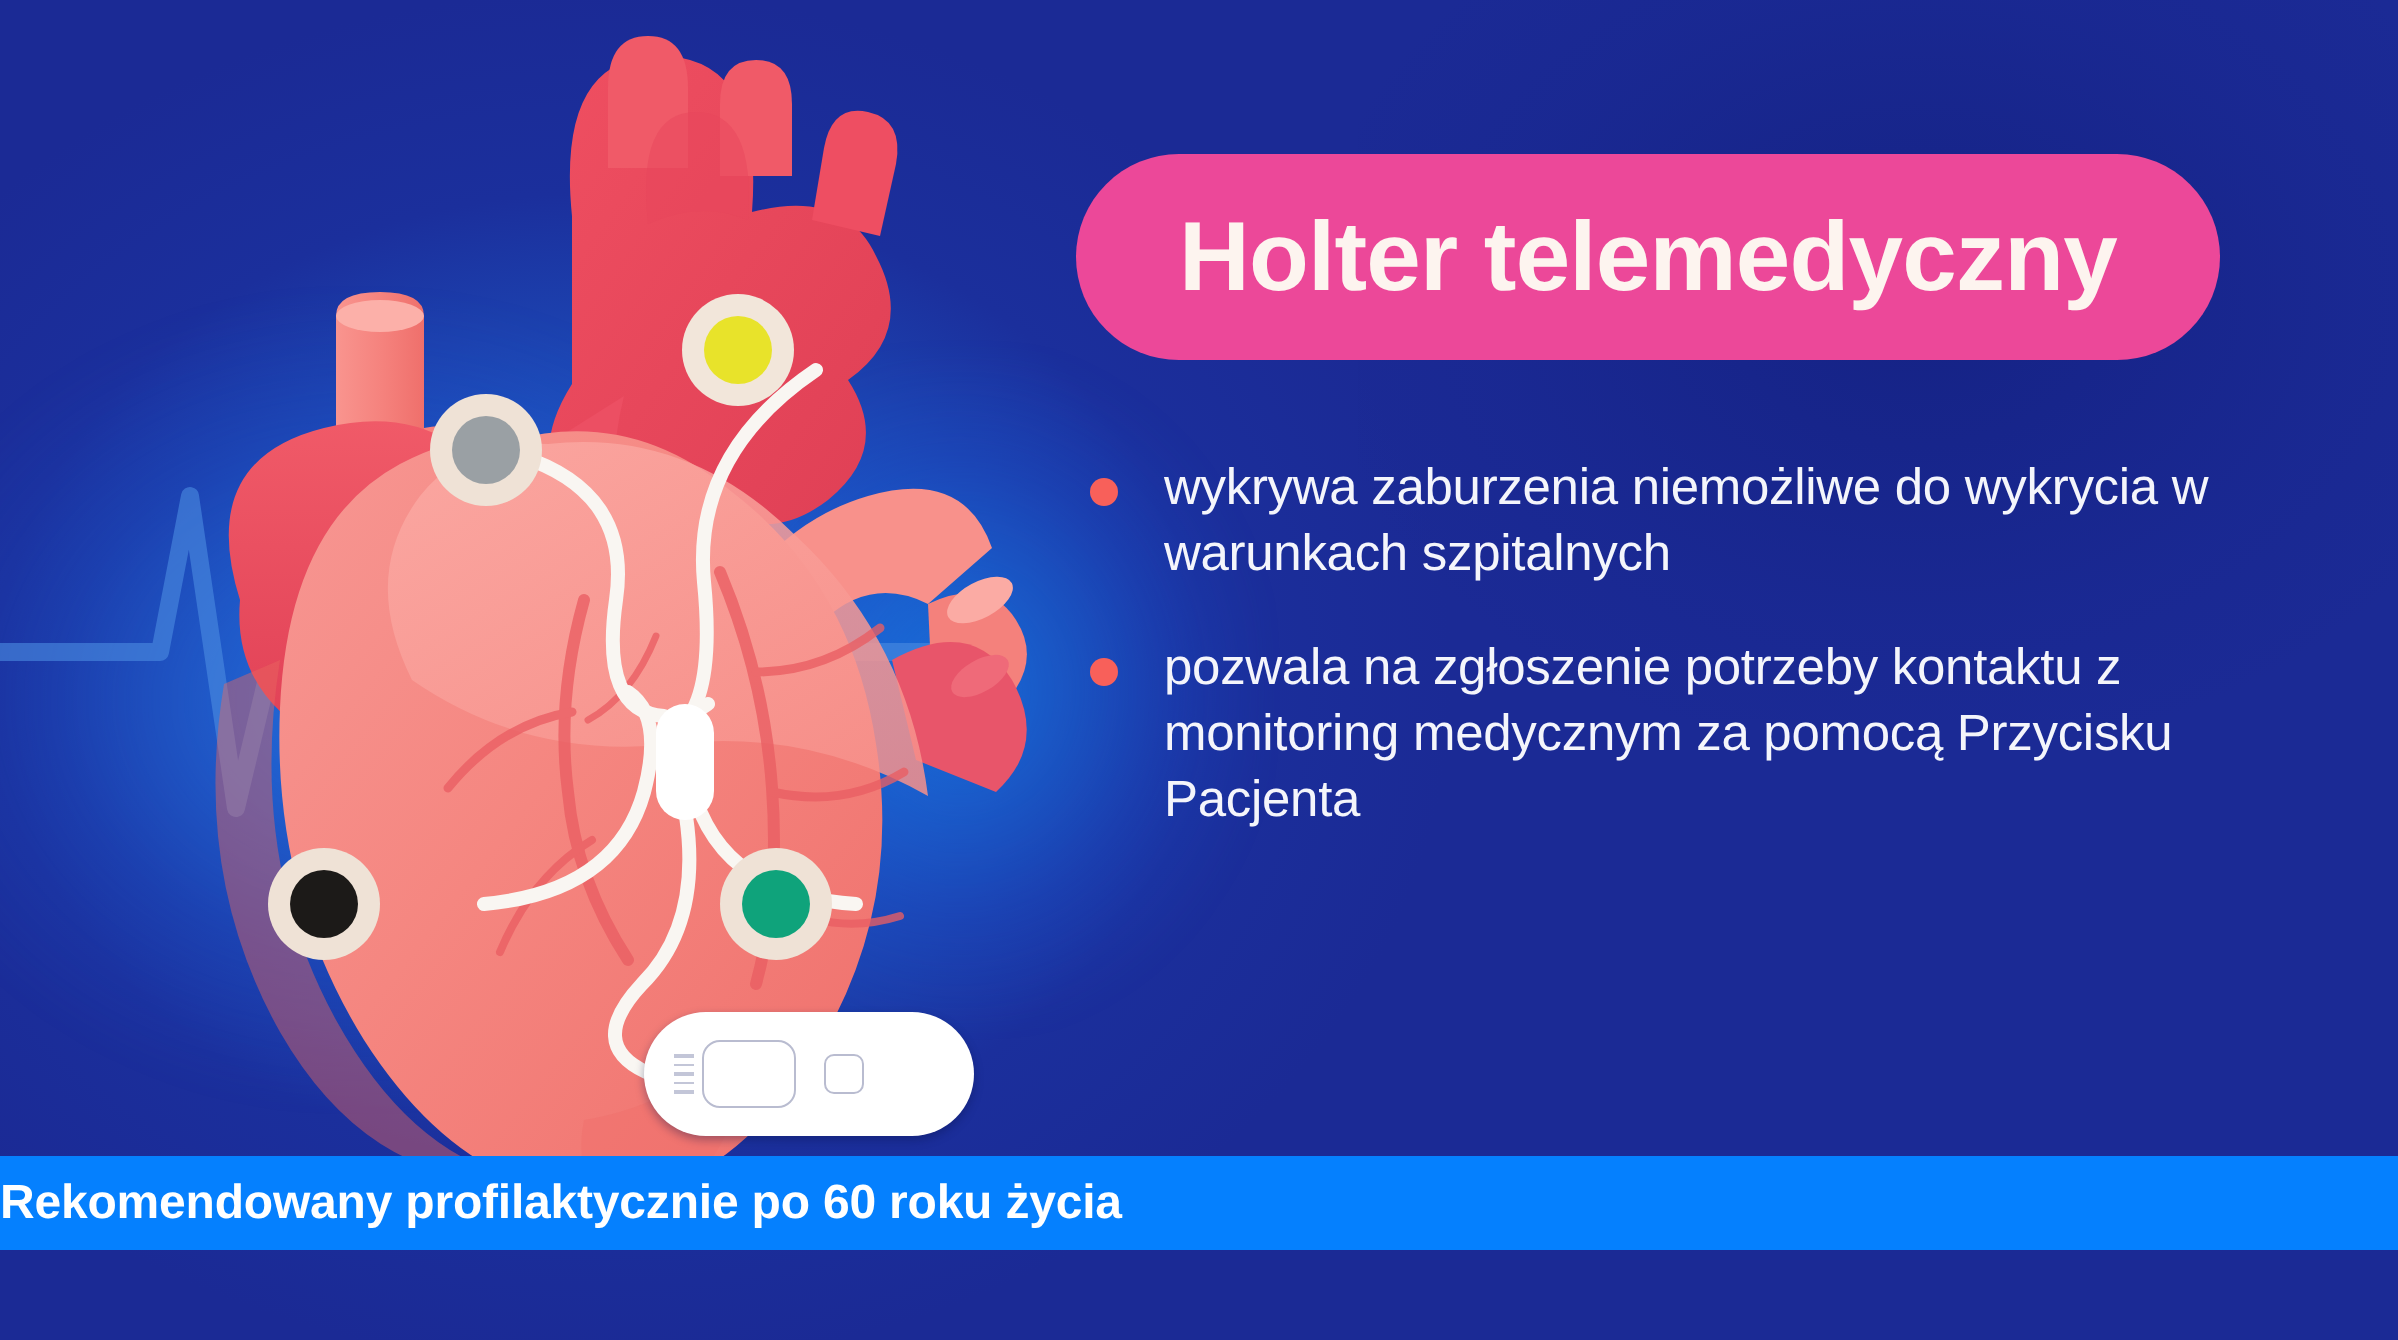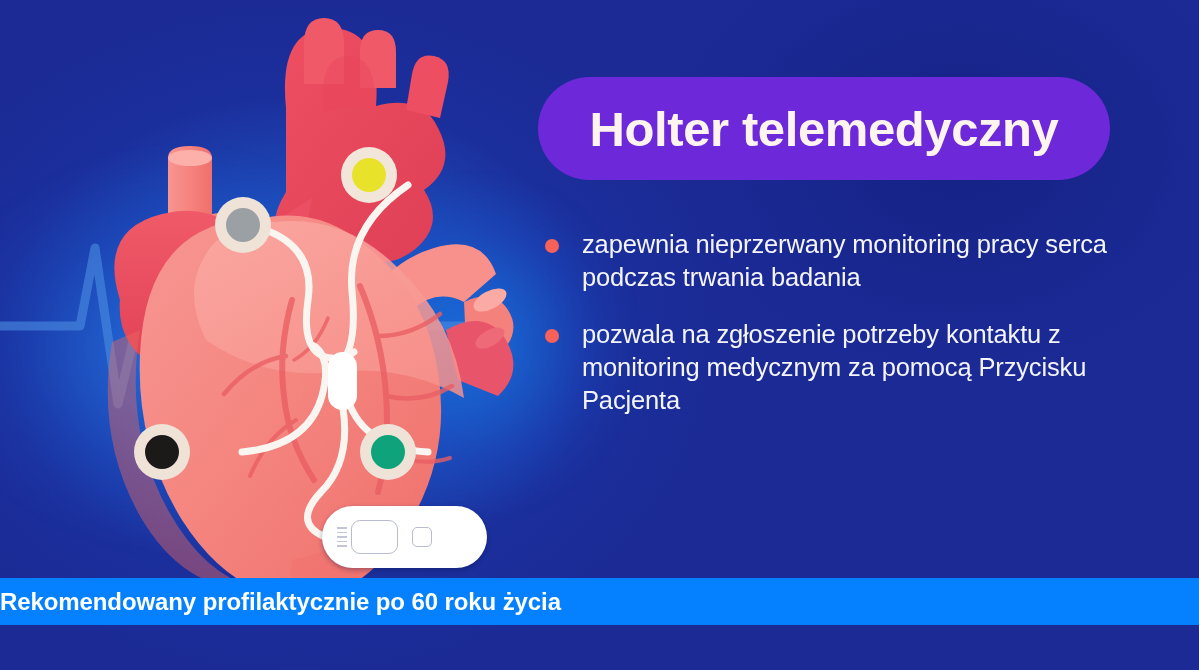--- a/index.html
+++ b/index.html
@@ -39,21 +39,21 @@
     background:radial-gradient(ellipse at center, rgba(16,28,120,.55) 0%, rgba(20,34,135,.2) 55%, rgba(27,42,149,0) 78%);
   }
   
   .ecg { position:absolute; left:0; top:208px; width:640px; height:230px; }
   
   .heart-wrap { position:absolute; left:60px; top:0px; width:520px; height:640px; }
   
   .title-pill {
     position:absolute; left:538px; top:77px;
     width:572px; height:103px;
-    background:#6d28d9;
+    background:#ec4899;
     border-radius:52px;
     display:flex; align-items:center; justify-content:center;
   }
   .title-pill .t {
     color:#fdf4ef;
     font-size:49px;
     font-weight:bold;
     letter-spacing:-.4px;
     white-space:nowrap;
   }
@@ -288,21 +288,21 @@
     <div class="device-btn"></div>
   </div>
 
   <div class="title-pill">
     <span class="t">Holter telemedyczny</span>
   </div>
 
   <div class="bullets">
     <div class="bullet-row">
       <span class="bullet-dot"></span>
-      <span class="bullet-text">zapewnia nieprzerwany monitoring pracy serca podczas trwania badania</span>
+      <span class="bullet-text">wykrywa zaburzenia niemożliwe do wykrycia w warunkach szpitalnych</span>
     </div>
     <div class="bullet-row">
       <span class="bullet-dot"></span>
       <span class="bullet-text">pozwala na zgłoszenie potrzeby kontaktu z monitoring medycznym za pomocą Przycisku Pacjenta</span>
     </div>
   </div>
 
   <div class="footer-band"></div>
   <div class="footer-text">
     <span>Rekomendowany profilaktycznie po 60 roku życia</span>

